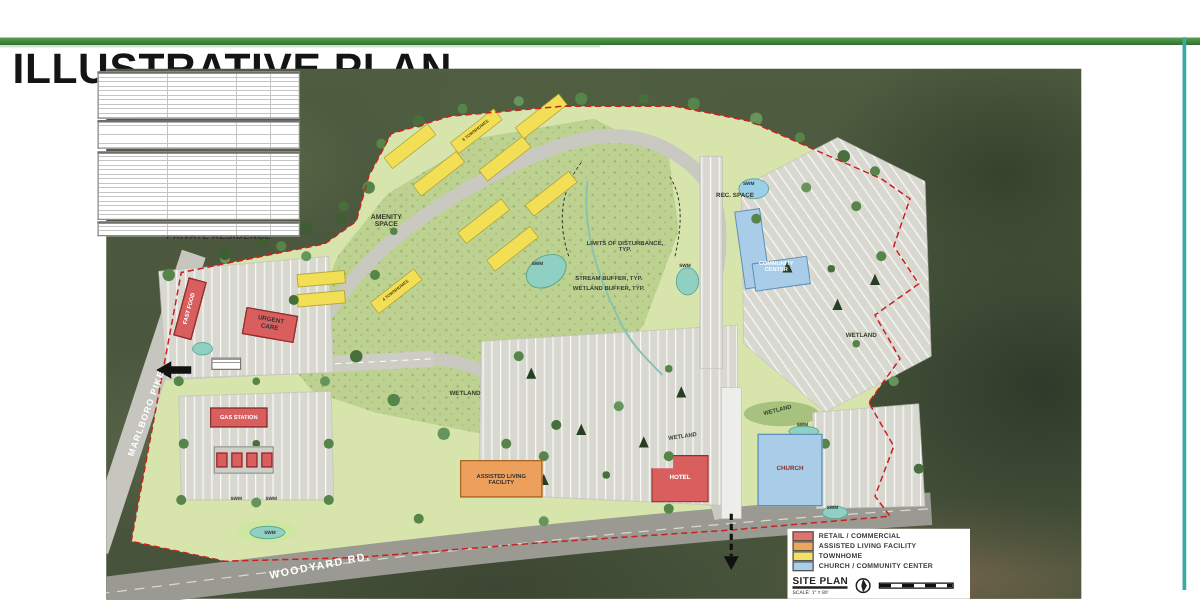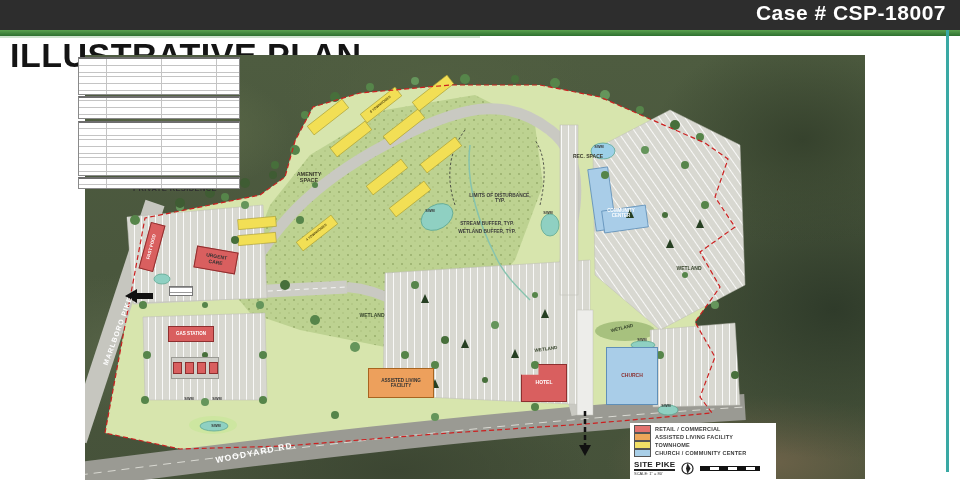--- a/index.html
+++ b/index.html
@@ -49,23 +49,20 @@
   .scalebar{width:58px;height:3px;border:0.5px solid #111;
     background:repeating-linear-gradient(90deg,#111 0 9px,#fff 9px 18px);}
   .street-box{position:absolute;background:#fff;border:0.5px solid #777;
     background-image:repeating-linear-gradient(0deg, rgba(0,0,0,0) 0 2px, #999 2px 2.5px);}
 </style>
 </head>
 <body>
 
 <div class="stage">
 
-  <div class="banner">
-    <div class="case">Case # CSP-18007</div>
-  </div>
   <div class="greenbar"></div>
   <div class="greenbar2"></div>
   <div class="title">ILLUSTRATIVE PLAN</div>
   <div class="teal-line"></div>
 
   <div class="aerial"></div>
 
   <div class="plan">
     <svg width="685" height="425" viewBox="0 0 685 425">
       <defs>
@@ -318,21 +315,21 @@
     <div class="lg-row">
       <div class="sw" style="background: rgb(243, 224, 102);"></div>
       <div class="lg-label">TOWNHOME</div>
     </div>
     <div class="lg-row">
       <div class="sw" style="background: rgb(169, 207, 232);"></div>
       <div class="lg-label">CHURCH / COMMUNITY CENTER</div>
     </div>
     <div class="lg-bottom">
       <div>
-        <div class="sp-name">SITE PIKE</div>
+        <div class="sp-name">SITE PLAN</div>
         <div class="sp-scale">SCALE: 1" = 80'</div>
       </div>
       <svg width="13" height="13">
         <circle cx="6.5" cy="6.5" r="5.5" fill="none" stroke="#222" stroke-width="1.2"></circle>
         <path d="M6.5 1 L9.5 6.5 L6.5 12 L5 6.5 Z" fill="#222"></path>
       </svg>
       <div class="scalebar"></div>
     </div>
   </div>
 

